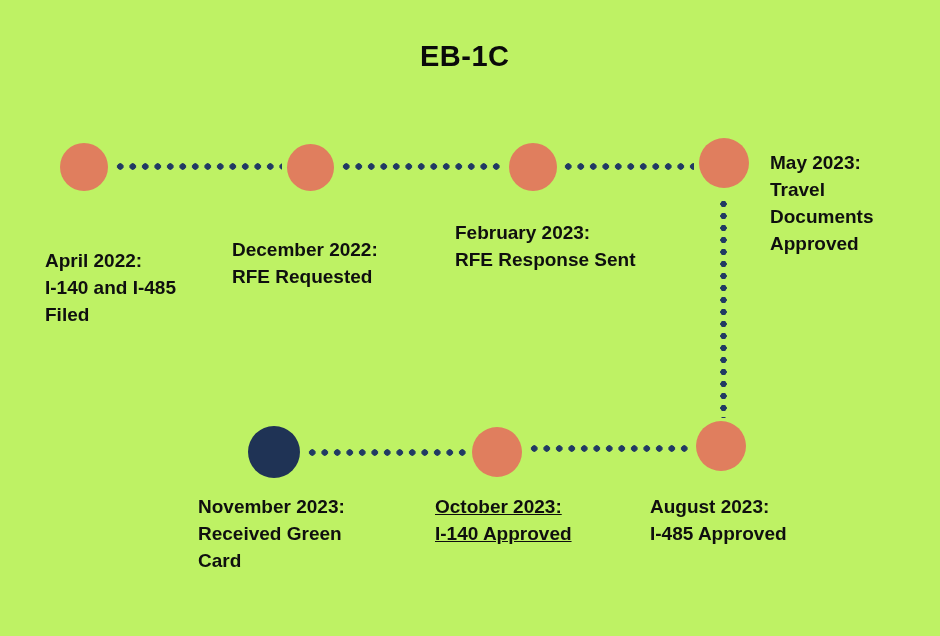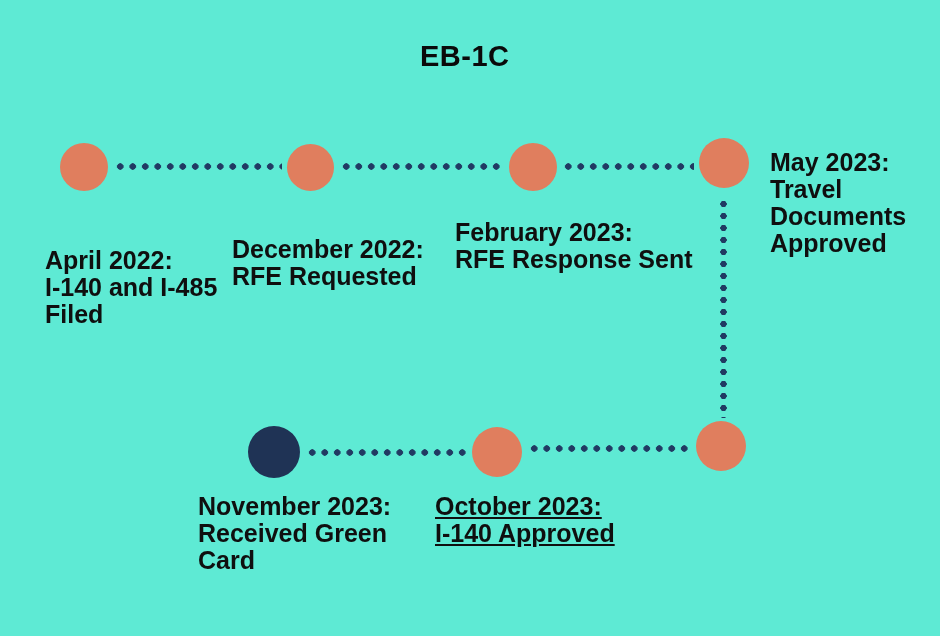--- a/index.html
+++ b/index.html
@@ -4,21 +4,21 @@
 <style>
   html, body {
     margin: 0;
     padding: 0;
     background: #ffffff;
   }
   #canvas {
     position: relative;
     width: 940px;
     height: 636px;
-    background: #5eead4;
+    background: #bef264;
     overflow: hidden;
     font-family: "Liberation Sans", sans-serif;
   }
   .title {
     position: absolute;
     left: 420px;
     top: 40px;
     font-size: 29px;
     font-weight: 800;
     letter-spacing: 0.5px;
@@ -41,21 +41,21 @@
   }
   .connector-v {
     position: absolute;
     width: 7px;
     background-image: radial-gradient(circle, var(--connector_navy, #213A63) 3px, transparent 3.4px);
     background-size: 7px 12px;
     background-repeat: repeat-y;
   }
   .label {
     position: absolute;
-    font-size: 25px;
+    font-size: 19px;
     font-weight: 700;
     line-height: 27px;
     color: #0f0f0f;
     white-space: pre-line;
   }
 
   
   #dot-april    { left: 60px;  top: 143px; width: 48px; height: 48px; }
   #dot-december { left: 287px; top: 144px; width: 47px; height: 47px; }
   #dot-february { left: 509px; top: 143px; width: 48px; height: 48px; }
@@ -109,19 +109,21 @@
 I-140 and I-485
 Filed</div>
   <div class="label" id="label-december">December 2022:
 RFE Requested</div>
   <div class="label" id="label-february">February 2023:
 RFE Response Sent</div>
   <div class="label" id="label-may">May 2023:
 Travel
 Documents
 Approved</div>
+  <div class="label" id="label-august">August 2023:
+I-485 Approved</div>
   <div class="label" id="label-october">October 2023:
 I-140 Approved</div>
   <div class="label" id="label-november">November 2023:
 Received Green
 Card</div>
 
 </div>
 
 </body></html>

